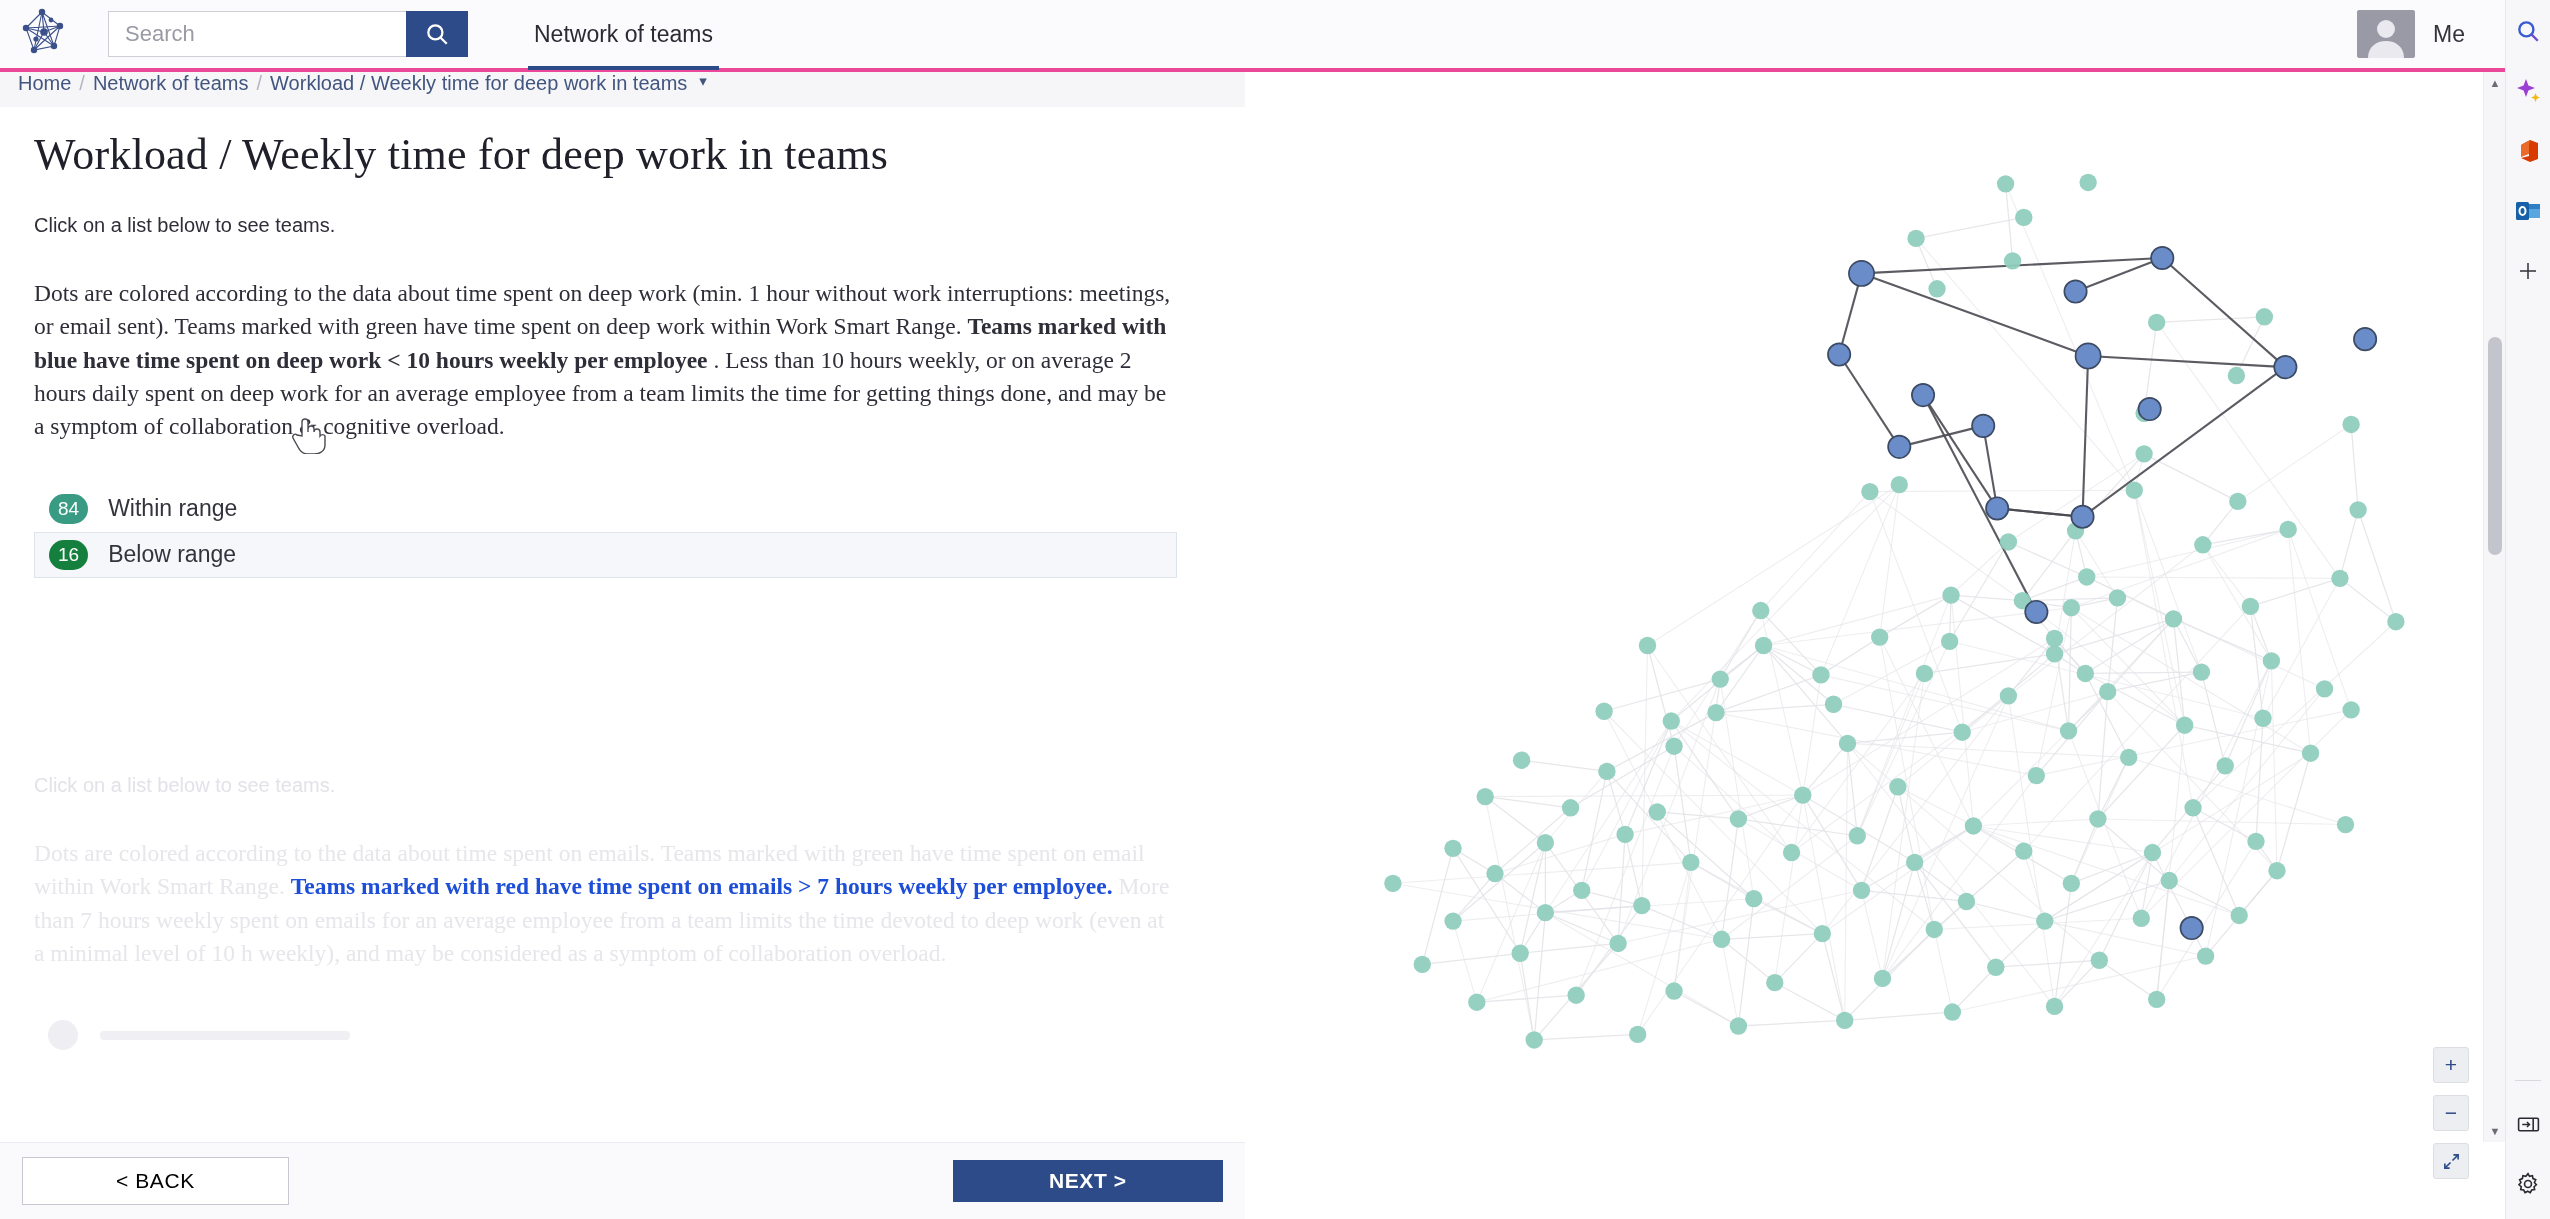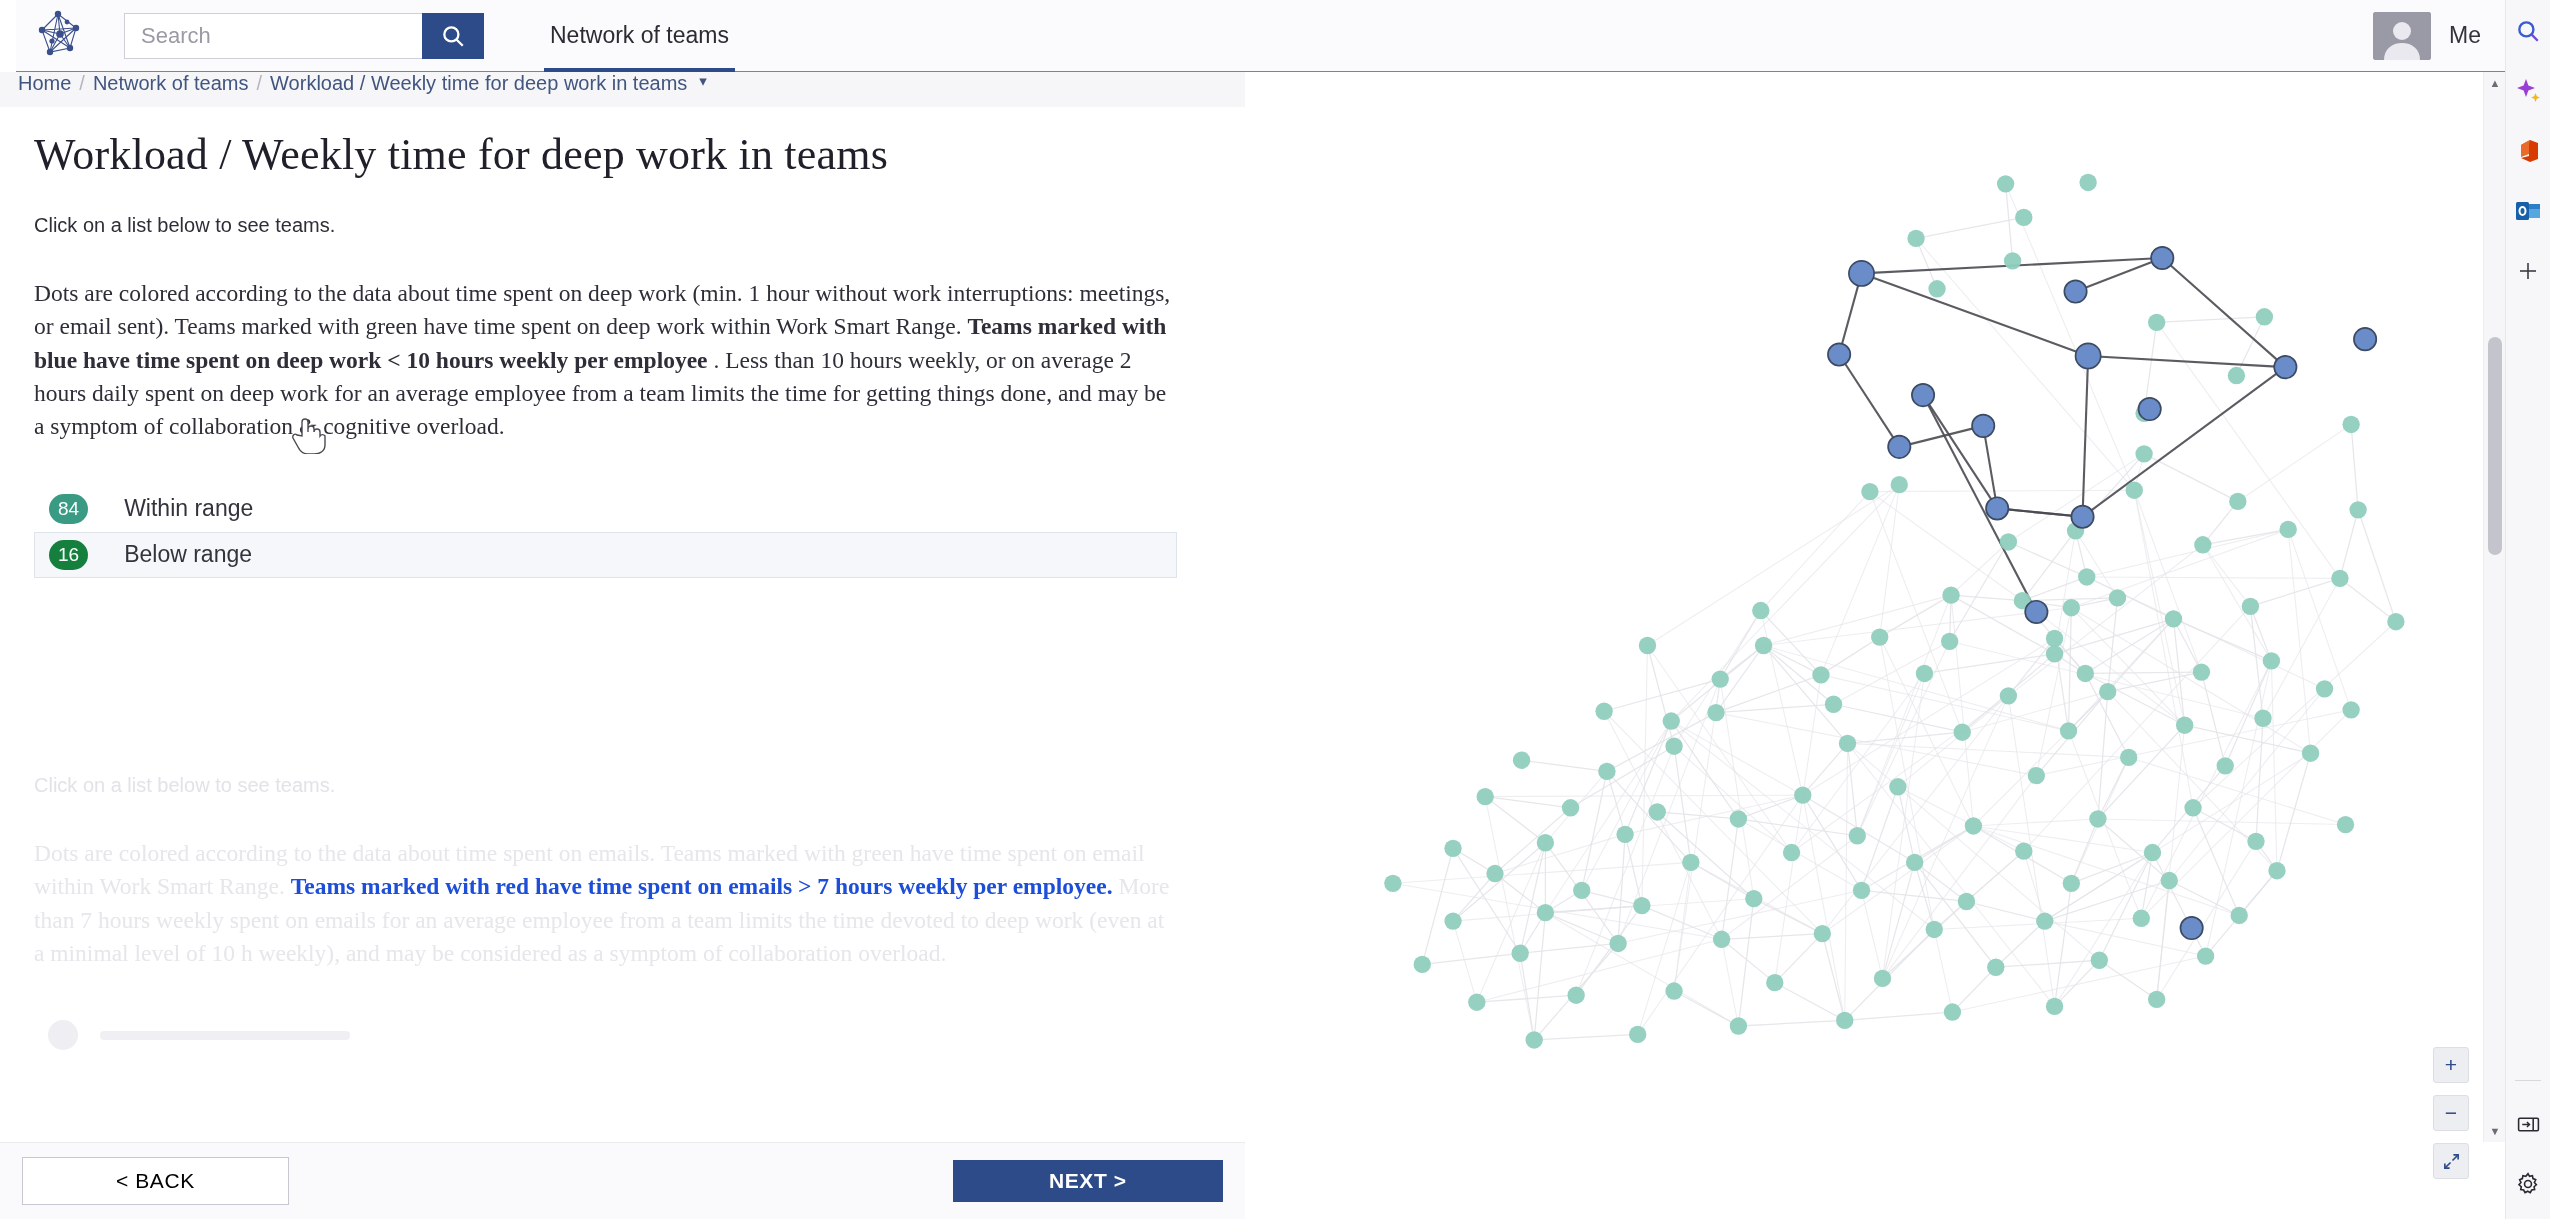--- a/index.html
+++ b/index.html
@@ -10,22 +10,22 @@
     font-family: "Liberation Sans", sans-serif;
   }
   .app { position: relative; width: 2550px; height: 1219px; display: flex; }
 
   
   .browser { position: relative; width: 2505px; height: 1219px; background:#fff; }
 
   
   .topbar {
     position: absolute; top:0; left:0; width:2505px; height:72px;
-    background:#fbfbfd; border-bottom:1px solid #ec4899;
-    display:flex; align-items:center;margin-left:16px;
+    background:#fbfbfd; border-bottom:4px solid #ec4899;
+    display:flex; align-items:center;
   }
   .logo { width:84px; display:flex; align-items:center; justify-content:center; }
   .searchwrap { display:flex; height:46px; margin-left:24px; }
   .search-input {
     width:298px; height:46px; border:1px solid #cfcfd8; border-right:none;
     padding:0 16px; font-size:22px; color:#7b7b86; background:#fff;
     font-family:"Liberation Sans", sans-serif; outline:none;
   }
   .search-input::placeholder{ color:#9a9aa5; }
   .search-btn {
@@ -71,21 +71,21 @@
   }
   .descr{
     font-family:"Liberation Serif", serif; font-size:23.5px; line-height:1.42;
     color:#2e2e38; margin-bottom:42px; text-align:left;
   }
   .descr b{ font-weight:700; }
 
   
   .range-list{ margin-top:4px; }
   .range-item{
-    display:flex; align-items:center; gap:36px; height:46px; padding:0 14px;
+    display:flex; align-items:center; gap:20px; height:46px; padding:0 14px;
     cursor:pointer; border:1px solid transparent;
   }
   .range-item.selected{
     background:#f5f7fa; border:1px solid #dfe3ea;
   }
   .badge{
     min-width:38px; height:30px; border-radius:15px; color:#fff; font-size:19px;
     display:flex; align-items:center; justify-content:center; padding:0 9px; font-weight:400;
   }
   .badge.green{ background:#3a9b84; }

